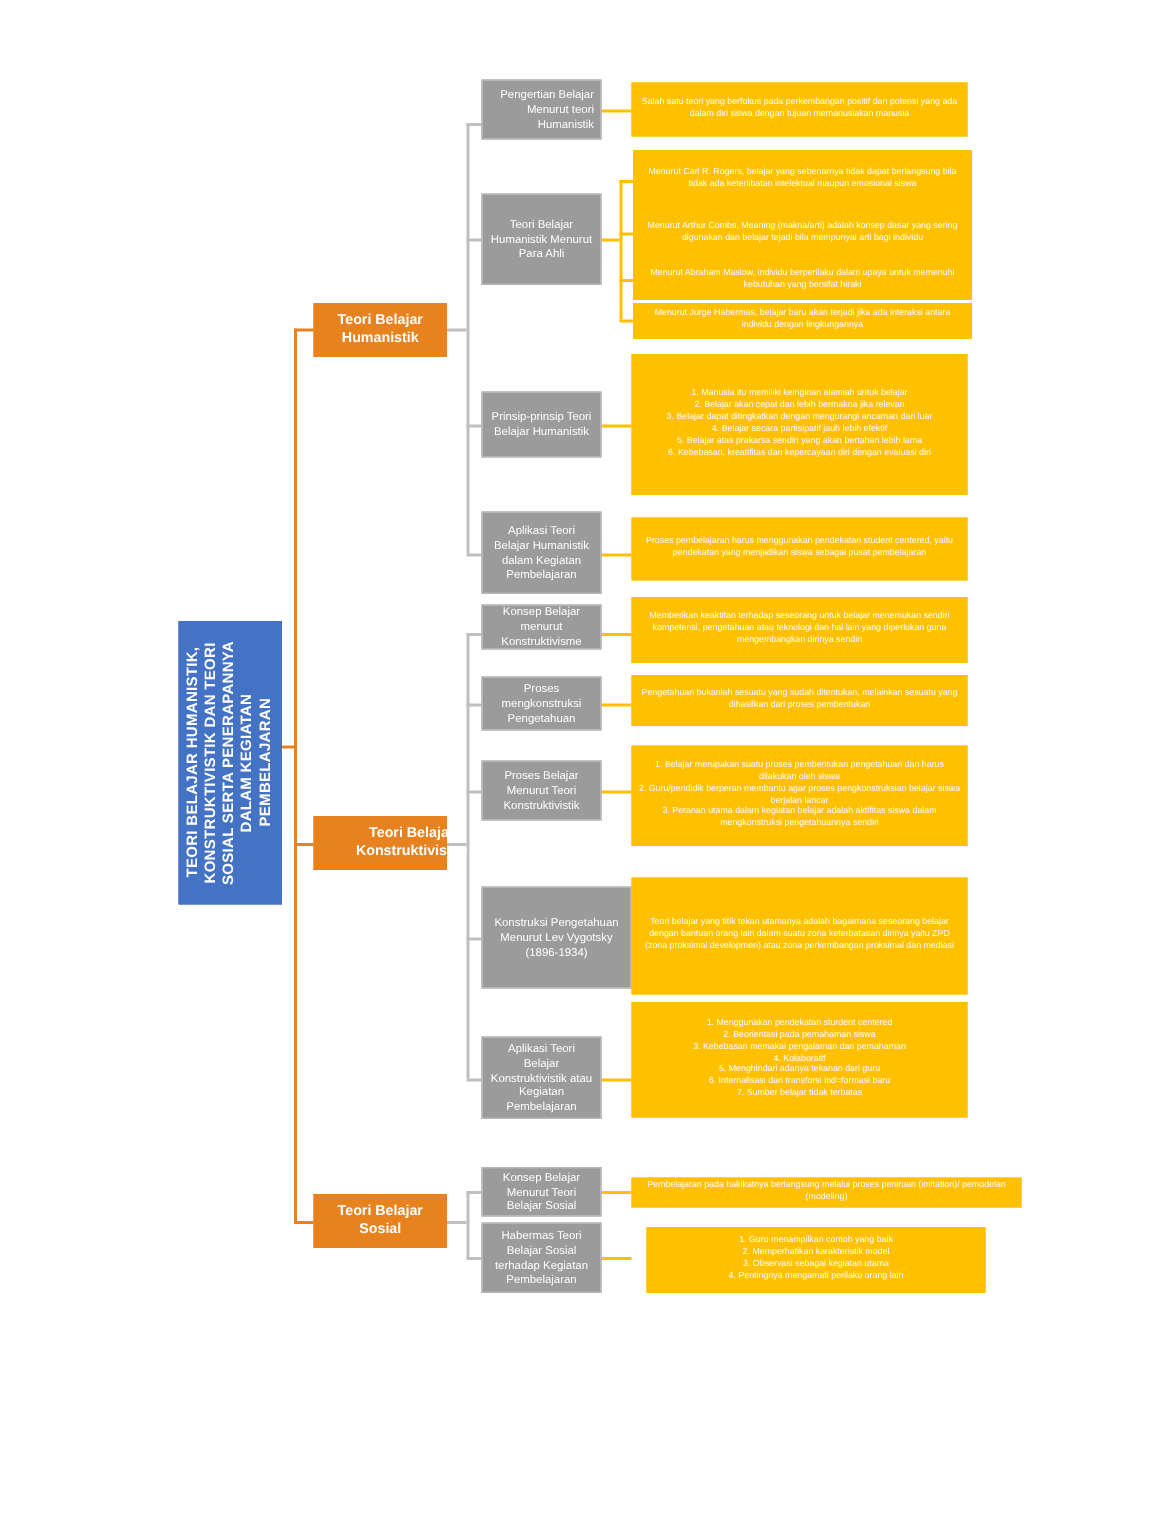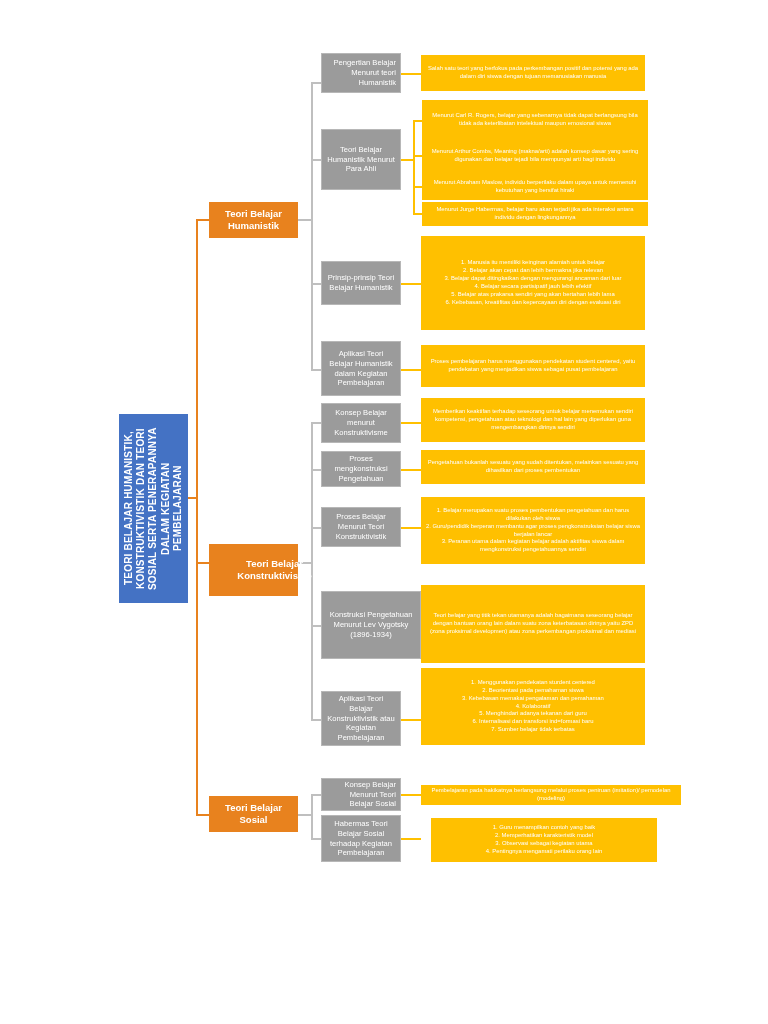--- a/index.html
+++ b/index.html
@@ -130,21 +130,21 @@
   <div class="conn h c-yellow" style="left:401px; top:838px; width:20px;"></div>
 
   <div class="node root" style="left:119px; top:414px; width:69px; height:189px;">
     <span>TEORI BELAJAR HUMANISTIK, KONSTRUKTIVISTIK DAN TEORI SOSIAL SERTA PENERAPANNYA DALAM KEGIATAN PEMBELAJARAN</span>
   </div>
 
   <div class="node branch" style="left:209px; top:202px; width:89px; height:36px;">
     <span>Teori Belajar Humanistik</span>
   </div>
 
-  <div class="node branch" style="left:209px; top:544px; width:89px; height:52px;padding-left:46px;">
+  <div class="node branch" style="left:209px; top:544px; width:89px; height:36px;padding-left:46px;">
     <span>Teori Belajar Konstruktivisme</span>
   </div>
 
   <div class="node branch" style="left:209px; top:796px; width:89px; height:36px;">
     <span>Teori Belajar Sosial</span>
   </div>
 
   <div class="node sub" style="left:321px; top:53px; width:80px; height:40px;text-align:right;">
     <span>Pengertian Belajar Menurut teori Humanistik</span>
   </div>
@@ -154,41 +154,41 @@
   </div>
 
   <div class="node sub" style="left:321px; top:261px; width:80px; height:44px;">
     <span>Prinsip-prinsip Teori Belajar Humanistik</span>
   </div>
 
   <div class="node sub" style="left:321px; top:341px; width:80px; height:55px;">
     <span>Aplikasi Teori Belajar Humanistik dalam Kegiatan Pembelajaran</span>
   </div>
 
-  <div class="node sub" style="left:321px; top:403px; width:80px; height:40px;">
+  <div class="node sub" style="left:321px; top:403px; width:80px; height:30px;">
     <span>Konsep Belajar menurut Konstruktivisme</span>
   </div>
 
   <div class="node sub" style="left:321px; top:451px; width:80px; height:36px;">
     <span>Proses mengkonstruksi Pengetahuan</span>
   </div>
 
   <div class="node sub" style="left:321px; top:507px; width:80px; height:40px;">
     <span>Proses Belajar Menurut Teori Konstruktivistik</span>
   </div>
 
   <div class="node sub" style="left:321px; top:591px; width:100px; height:68px;">
     <span>Konstruksi Pengetahuan Menurut Lev Vygotsky (1896-1934)</span>
   </div>
 
   <div class="node sub" style="left:321px; top:691px; width:80px; height:55px;">
     <span>Aplikasi Teori Belajar Konstruktivistik atau Kegiatan Pembelajaran</span>
   </div>
 
-  <div class="node sub" style="left:321px; top:778px; width:80px; height:33px;text-align:right;">
+  <div class="node sub" style="left:321px; top:778px; width:80px; height:33px;">
     <span>Konsep Belajar Menurut Teori Belajar Sosial</span>
   </div>
 
   <div class="node sub" style="left:321px; top:815px; width:80px; height:47px;">
     <span>Habermas Teori Belajar Sosial terhadap Kegiatan Pembelajaran</span>
   </div>
 
   <div class="node leaf" style="left:421px; top:55px; width:224px; height:36px;">
     <span>Salah satu teori yang berfokus pada perkembangan positif dan potensi yang ada dalam diri siswa dengan tujuan memanusiakan manusia</span>
   </div>

